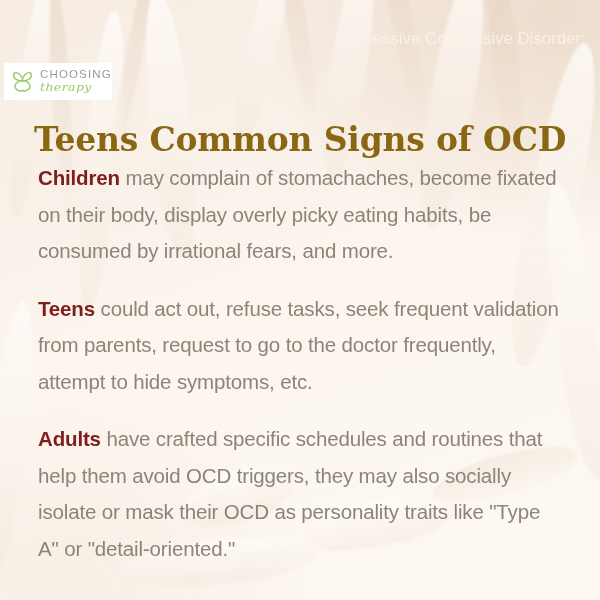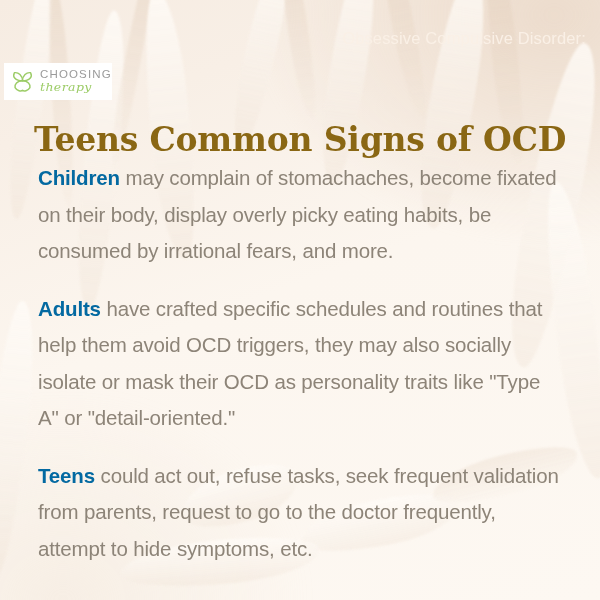--- a/index.html
+++ b/index.html
@@ -143,21 +143,21 @@
     font-family: "Liberation Sans", sans-serif;
     font-size: 20.5px;
     line-height: 36.5px;
     color: #8d8478;
     letter-spacing: -0.15px;
     margin: 0 0 21px 0;
   }
   .para:last-child { margin-bottom: 0; }
   .para b {
     font-weight: bold;
-    color: #0369a1;
+    color: #7f1d1d;
   }
 </style>
 </head>
 <body>
 
 <div id="poster">
 
   <div class="bg-base"></div>
   <div class="bg-tint-tr"></div>
   <div class="bg-tint-bl"></div>
@@ -203,22 +203,22 @@
 
   <h1 id="title">Teens Common Signs of OCD</h1>
 
   <div id="body-copy">
 
     <p class="para">
       <b>Children</b><span> may complain of stomachaches, become fixated on their body, display overly picky eating habits, be consumed by irrational fears, and more.</span>
     </p>
 
     <p class="para">
+      <b>Teens</b><span> could act out, refuse tasks, seek frequent validation from parents, request to go to the doctor frequently, attempt to hide symptoms, etc.</span>
+    </p>
+
+    <p class="para">
       <b>Adults</b><span> have crafted specific schedules and routines that help them avoid OCD triggers, they may also socially isolate or mask their OCD as personality traits like "Type A" or "detail-oriented."</span>
     </p>
 
-    <p class="para">
-      <b>Teens</b><span> could act out, refuse tasks, seek frequent validation from parents, request to go to the doctor frequently, attempt to hide symptoms, etc.</span>
-    </p>
-
   </div>
 
 </div>
 
 </body></html>

